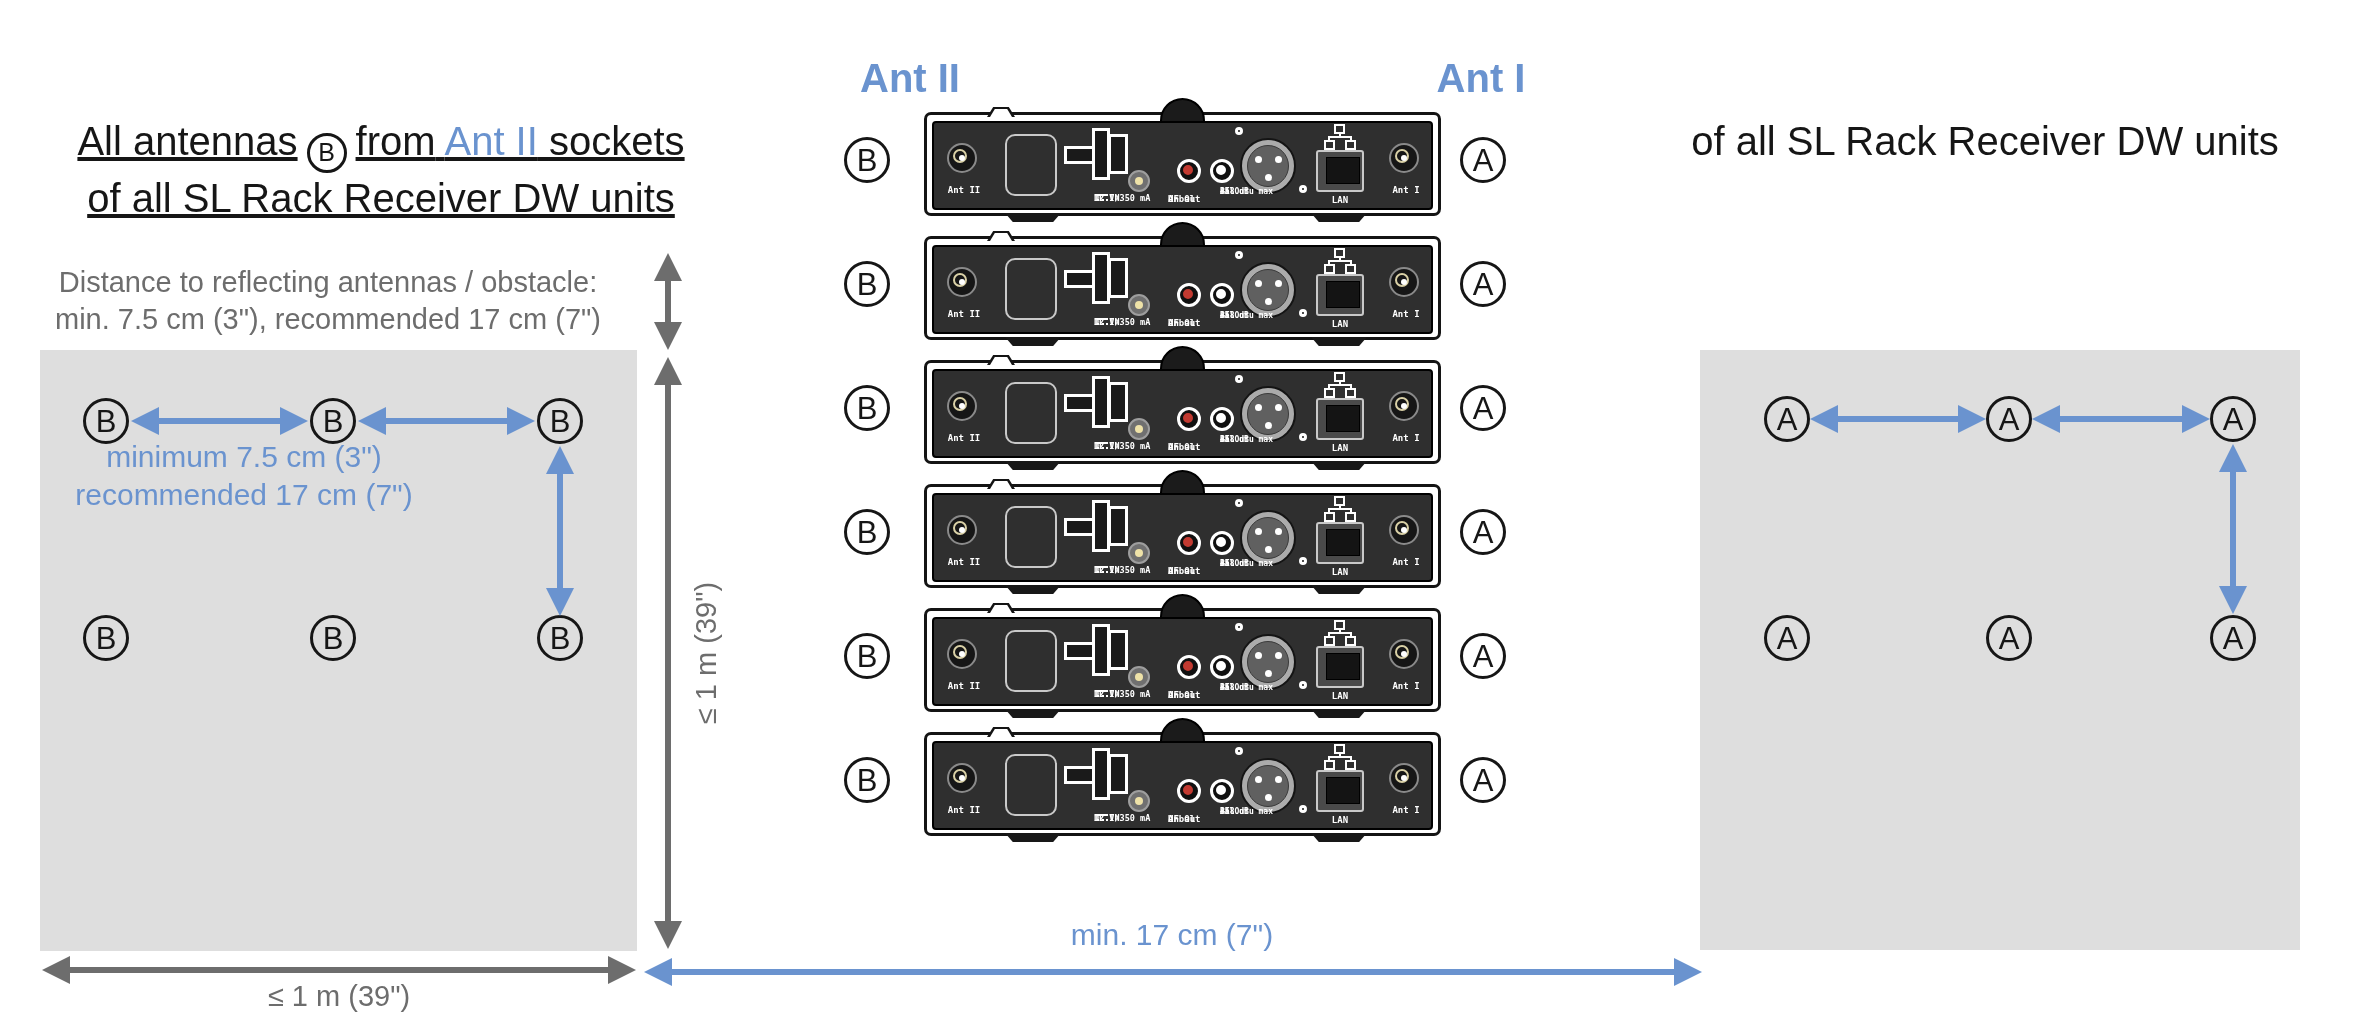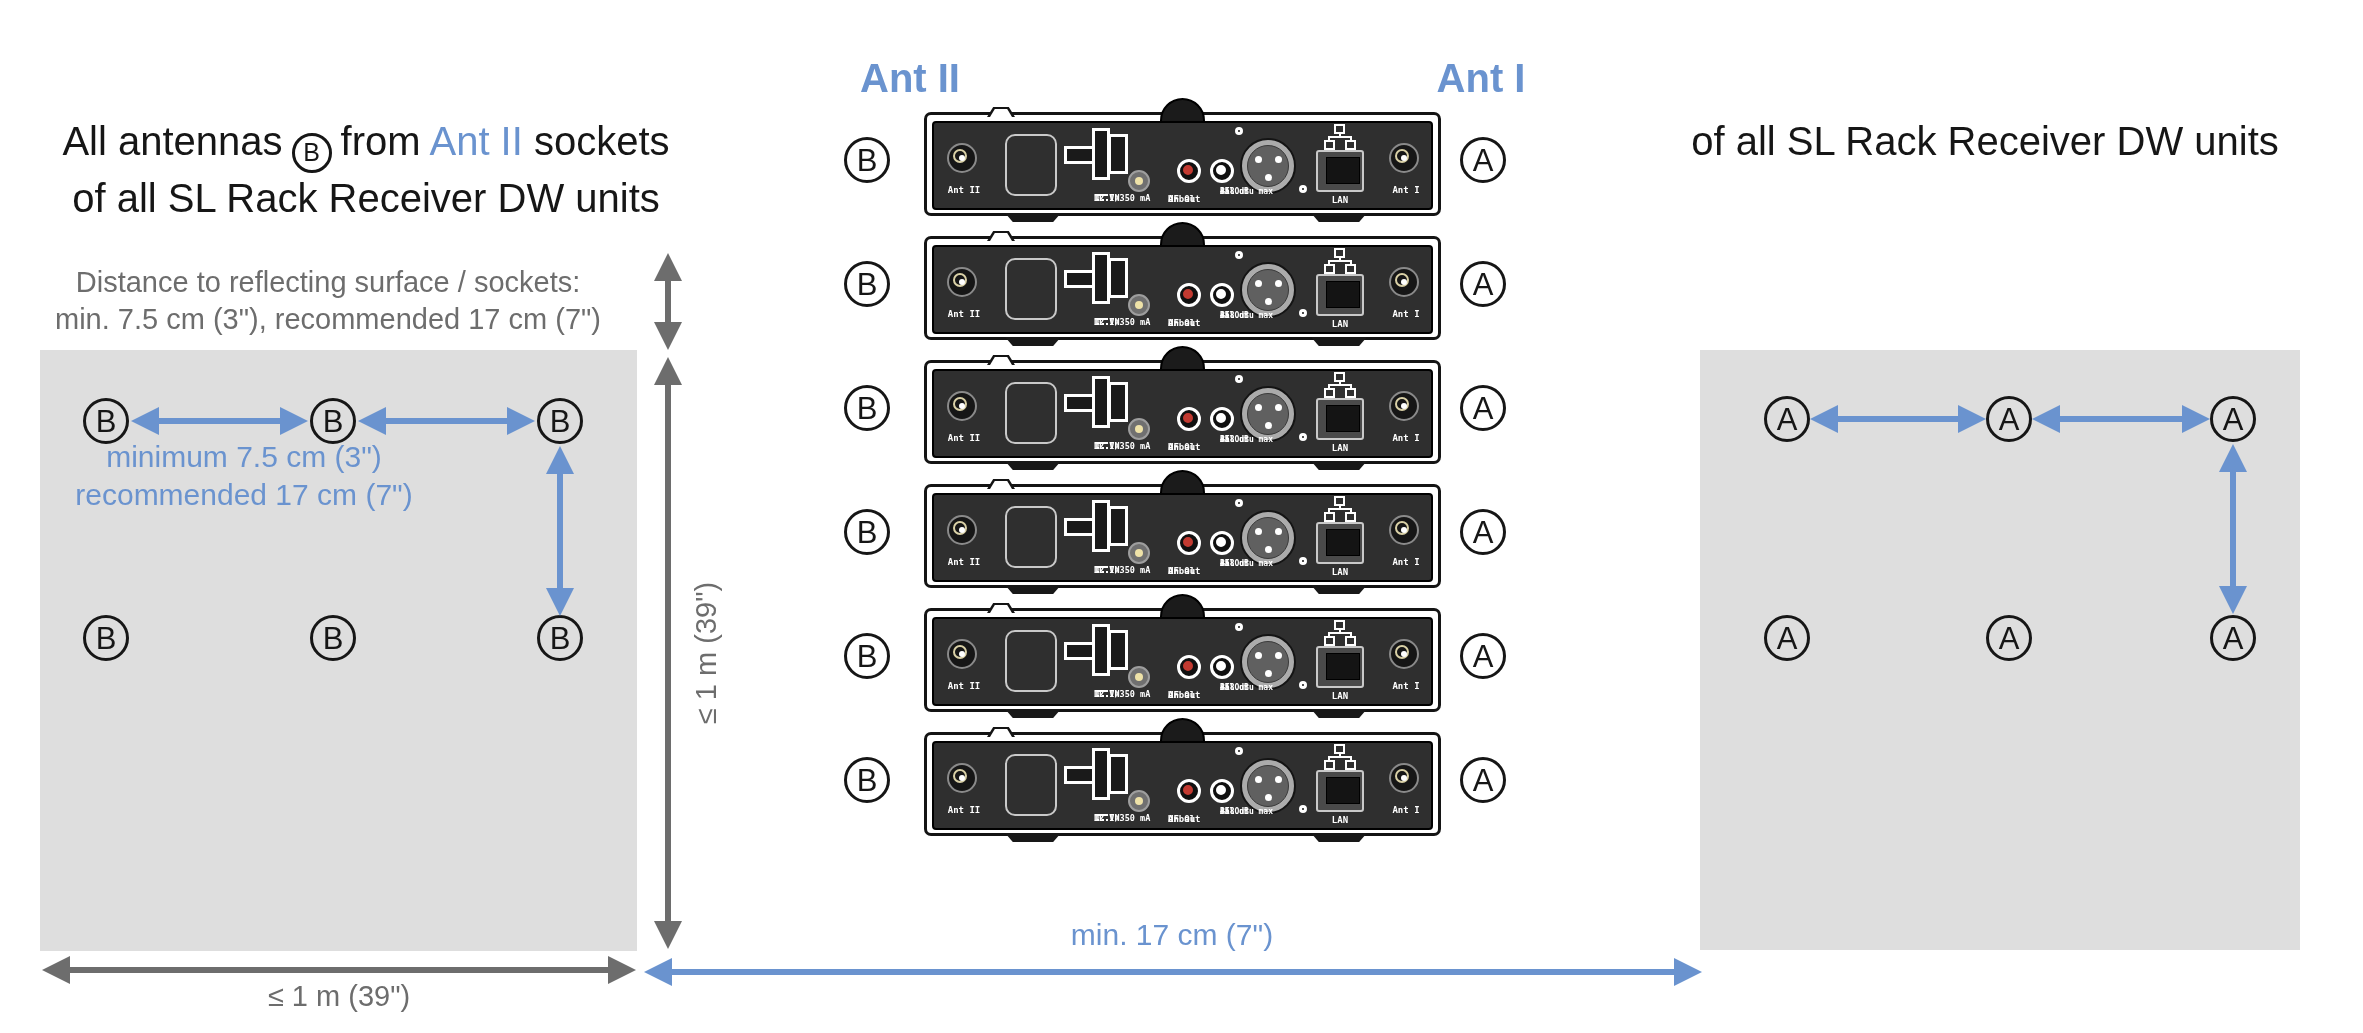--- a/index.html
+++ b/index.html
@@ -122,31 +122,31 @@
   .bnc-r{left:455px;top:20px;}
   .foot{top:98px;width:56px;height:9px;background:#181818;z-index:0;
         clip-path:polygon(0 0,100% 0,86% 100%,14% 100%);}
   .f1{left:78px;} .f2{left:384px;}
 </style>
 </head>
 <body>
 
 <div class="canvas">
 
-  <div class="heading" style="left:6px;">
+  <div class="heading" style="left:21px;text-decoration:underline;">
     <div><span>All antennas</span><span class="clet">B</span><span>from</span> <span class="blue">Ant II</span> <span>sockets</span></div>
     <div>of all SL Rack Receiver DW units</div>
   </div>
 
   <div class="heading" style="left:1625px;">
     <div>of all SL Rack Receiver DW units</div>
   </div>
 
   <div class="note">
-    <div>Distance to reflecting surface / sockets:</div>
+    <div>Distance to reflecting antennas / obstacle:</div>
     <div>min. 7.5 cm (3"), recommended 17 cm (7")</div>
   </div>
 
   <div class="panel panel-left"></div>
   <div class="panel panel-right"></div>
 
   <div class="marker" style="left:83px;top:398px;">B</div>
   <div class="marker" style="left:310px;top:398px;">B</div>
   <div class="marker" style="left:537px;top:398px;">B</div>
   <div class="marker" style="left:83px;top:615px;">B</div>

